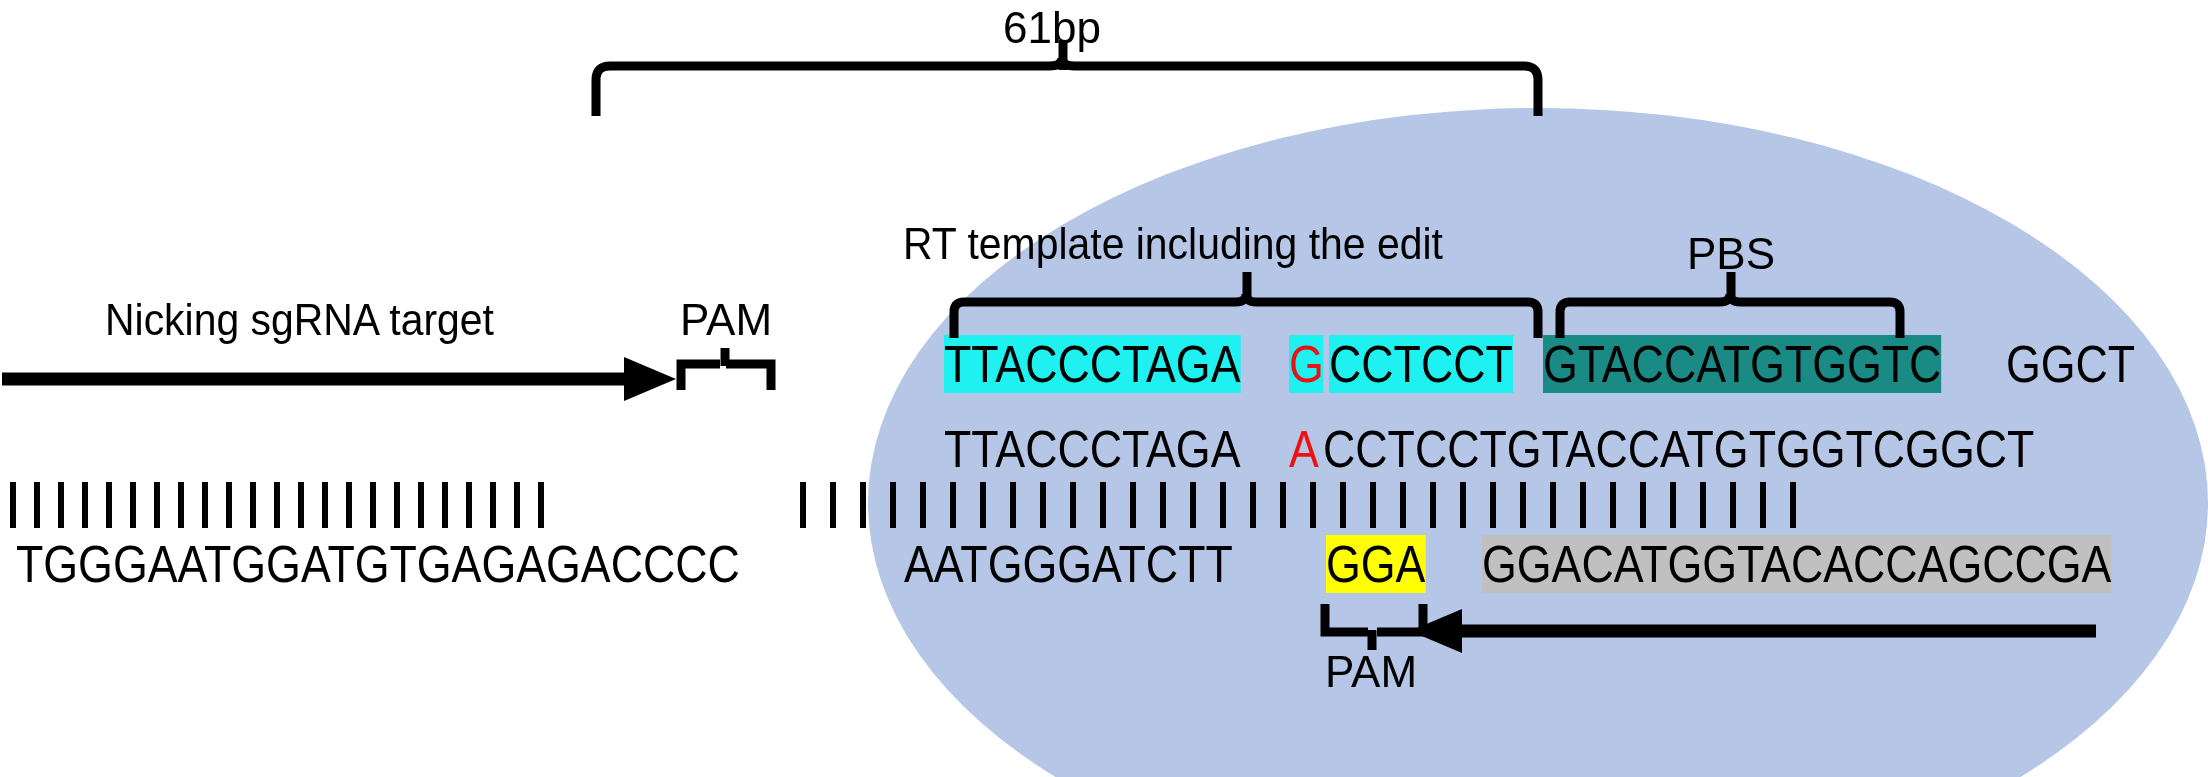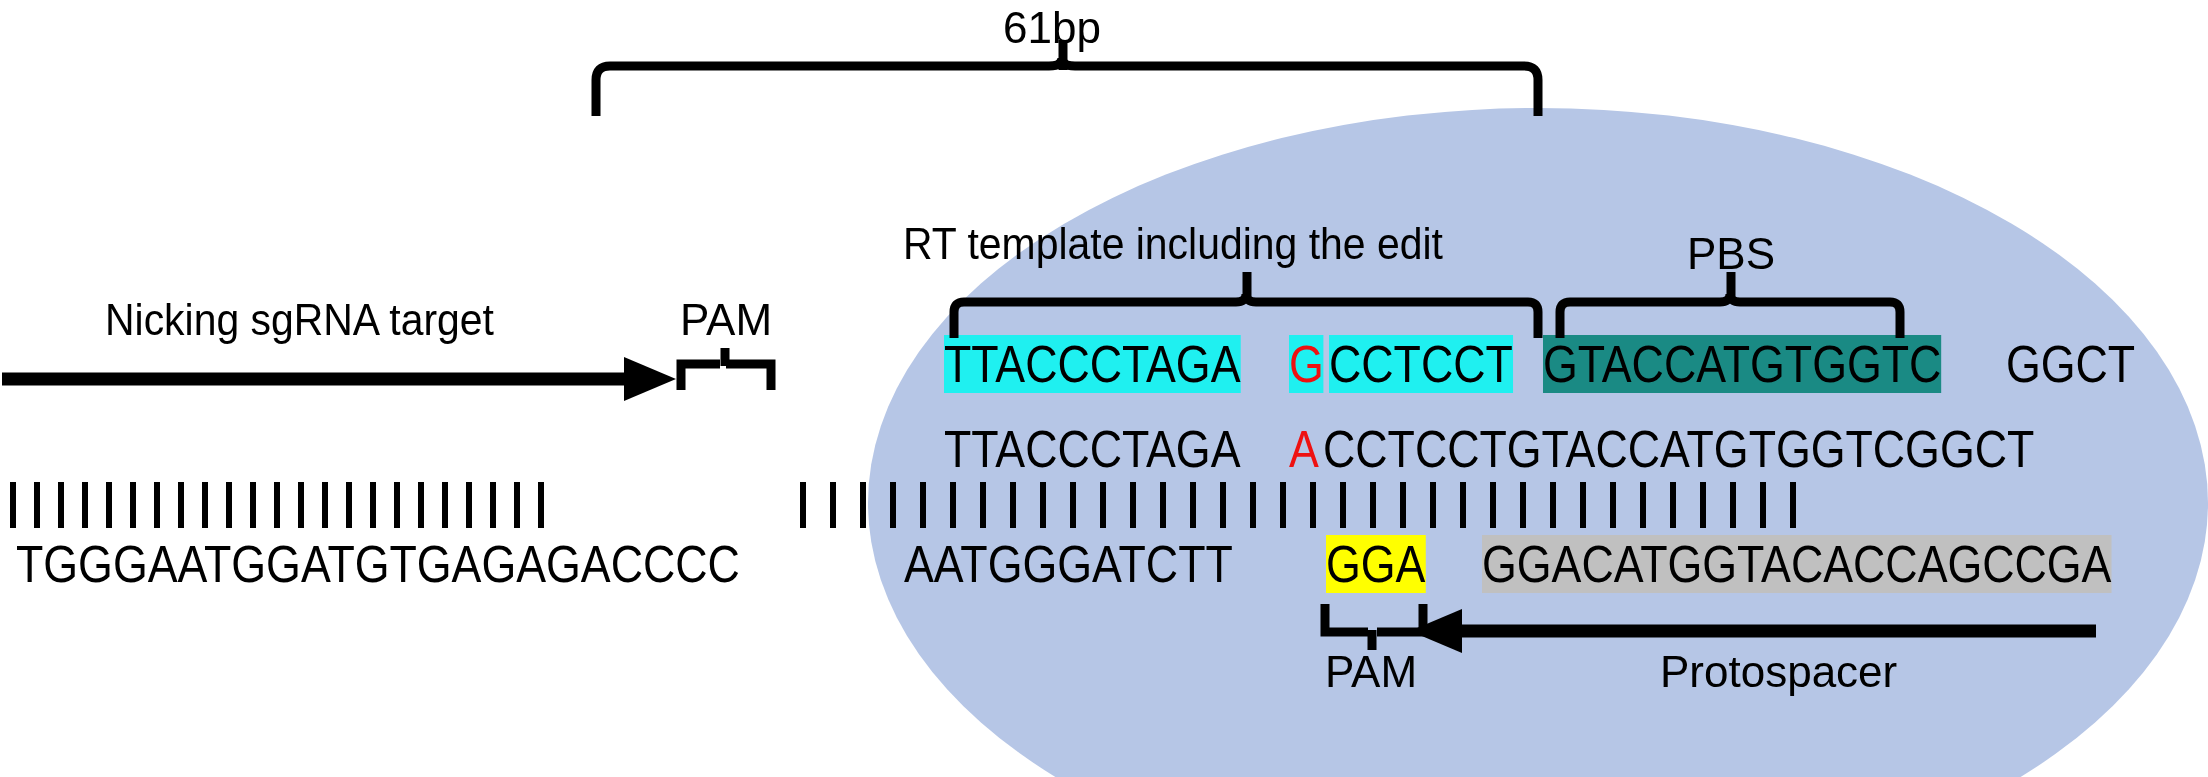--- a/index.html
+++ b/index.html
@@ -234,15 +234,14 @@
   <svg class="pambr" style="left:1320px; top:600px;" width="110" height="52" viewBox="0 0 110 52">
     <path d="M5,4 L5,32 L48,32 M57,32 L103,32 L103,4"></path>
     <line x1="52" y1="30" x2="52" y2="50" stroke="#000" stroke-width="9"></line>
   </svg>
   <div class="lbl lbl-big" style="left:1325px; top:650px;">PAM</div>
 
   <svg class="arrow" style="left:1398px; top:604px;" width="700" height="54" viewBox="0 0 700 54">
     <line x1="58" y1="27" x2="698" y2="27"></line>
     <polygon points="64,5 12,27 64,49"></polygon>
   </svg>
-  <div class="lbl lbl-big" style="left:1660px; top:650px;">Protospacer</div>
 
 </div>
 
 </body></html>

